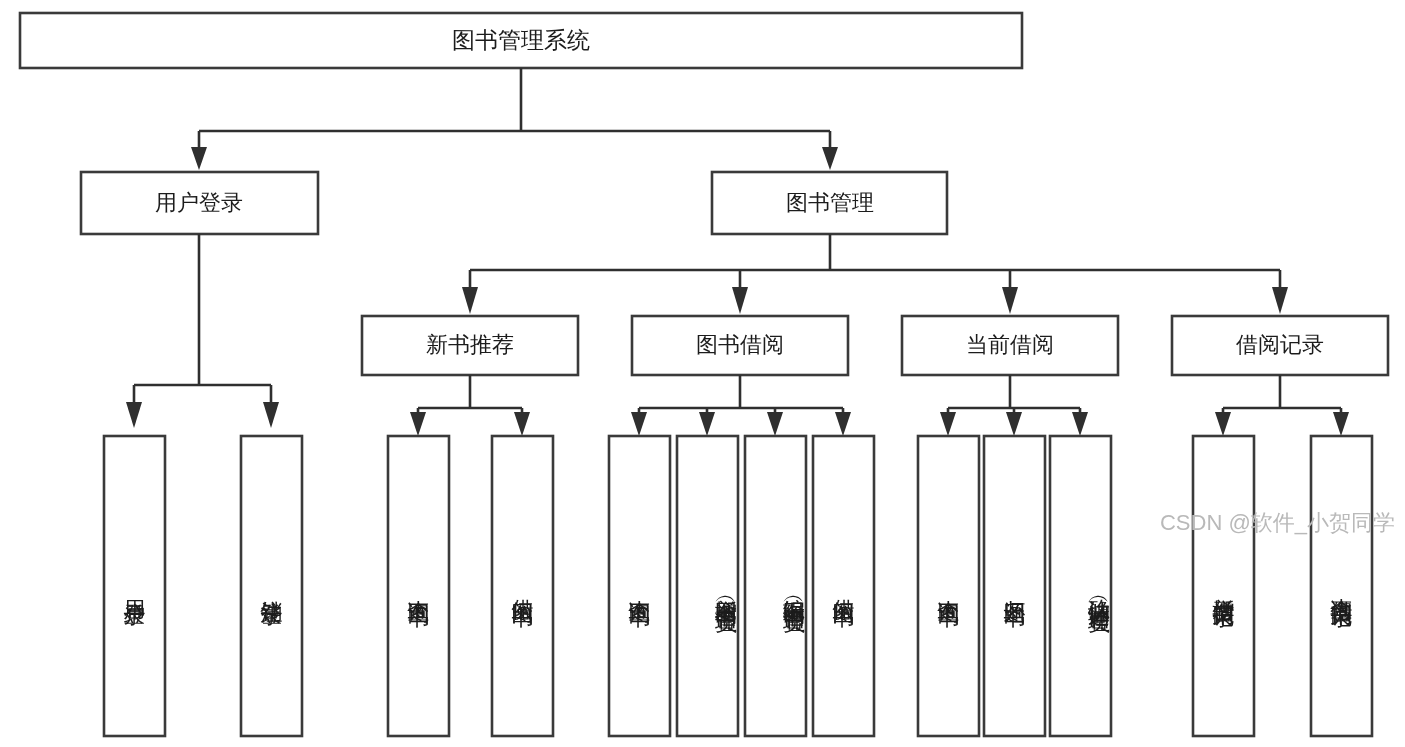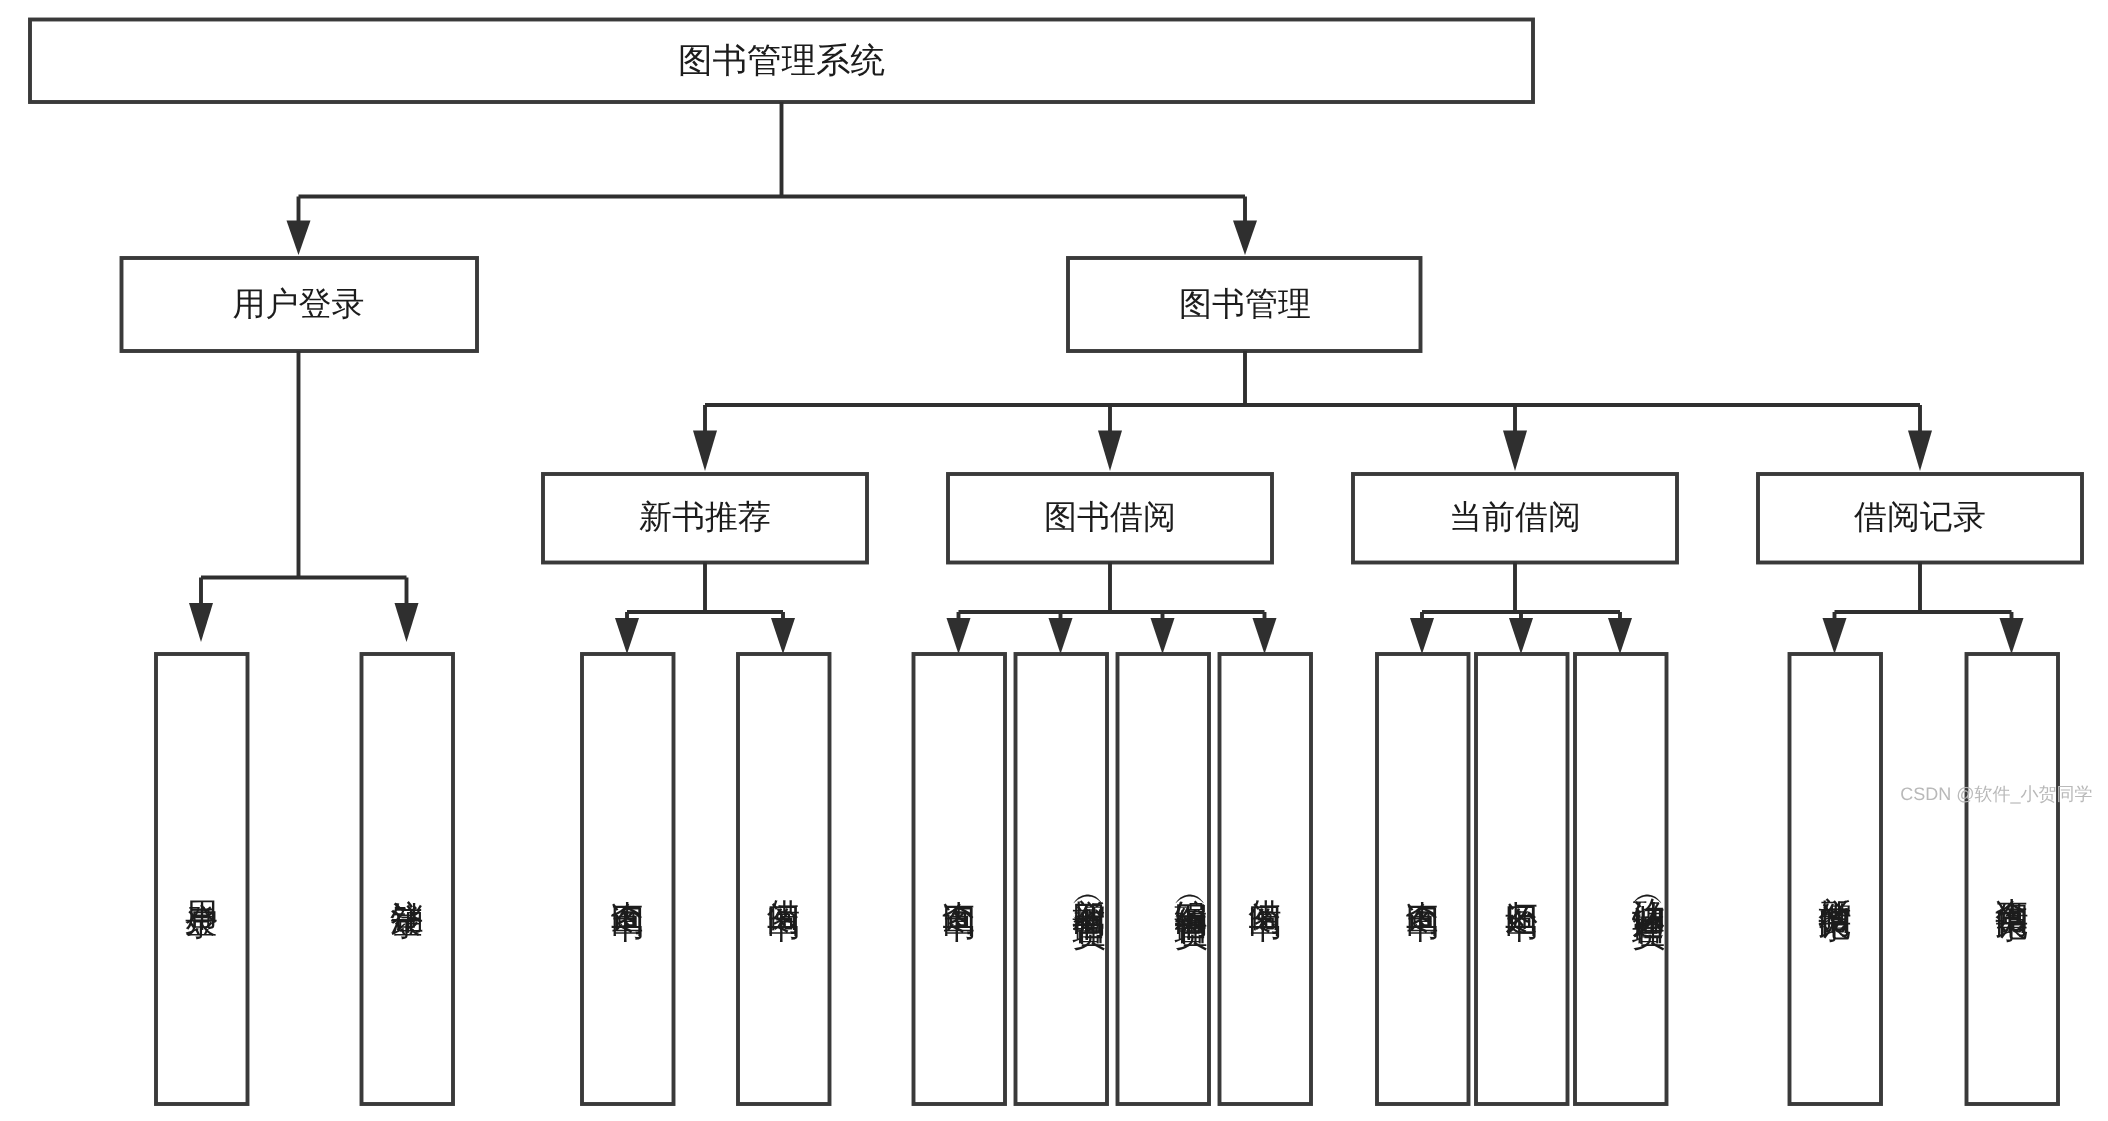--- a/index.html
+++ b/index.html
@@ -65,21 +65,21 @@
     letter-spacing: 2px;
     color: #1c1c1c;
     white-space: nowrap;
     pointer-events: none;
     font-family: "Liberation Sans", "DejaVu Sans", sans-serif;
   }
   .watermark {
     position: absolute;
     right: 10px;
     bottom: 4px;
-    font-size: 12px;
+    font-size: 22px;
     color: #b9b9b9;
     font-family: "Liberation Sans", "DejaVu Sans", sans-serif;
     white-space: nowrap;
   }
 </style>
 </head>
 <body>
 
 <div id="diagram-root">
 

